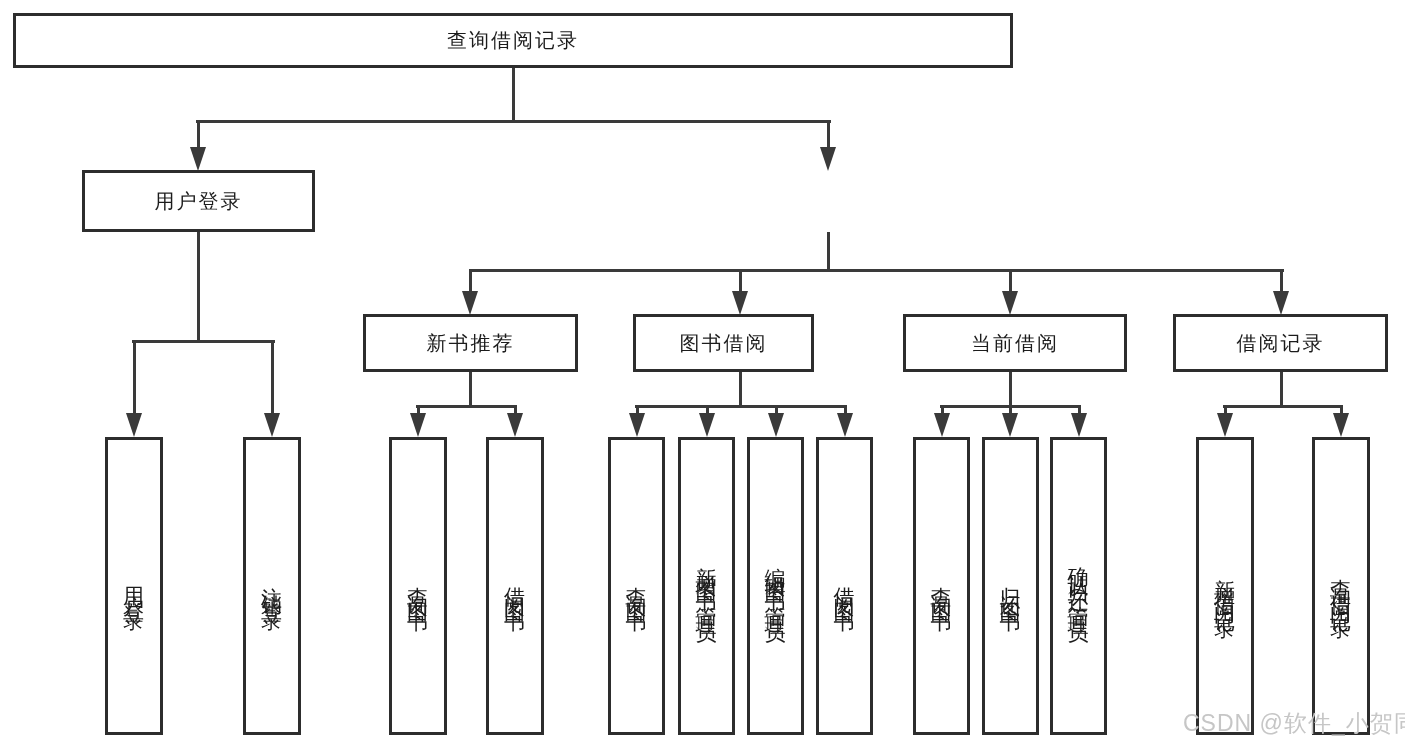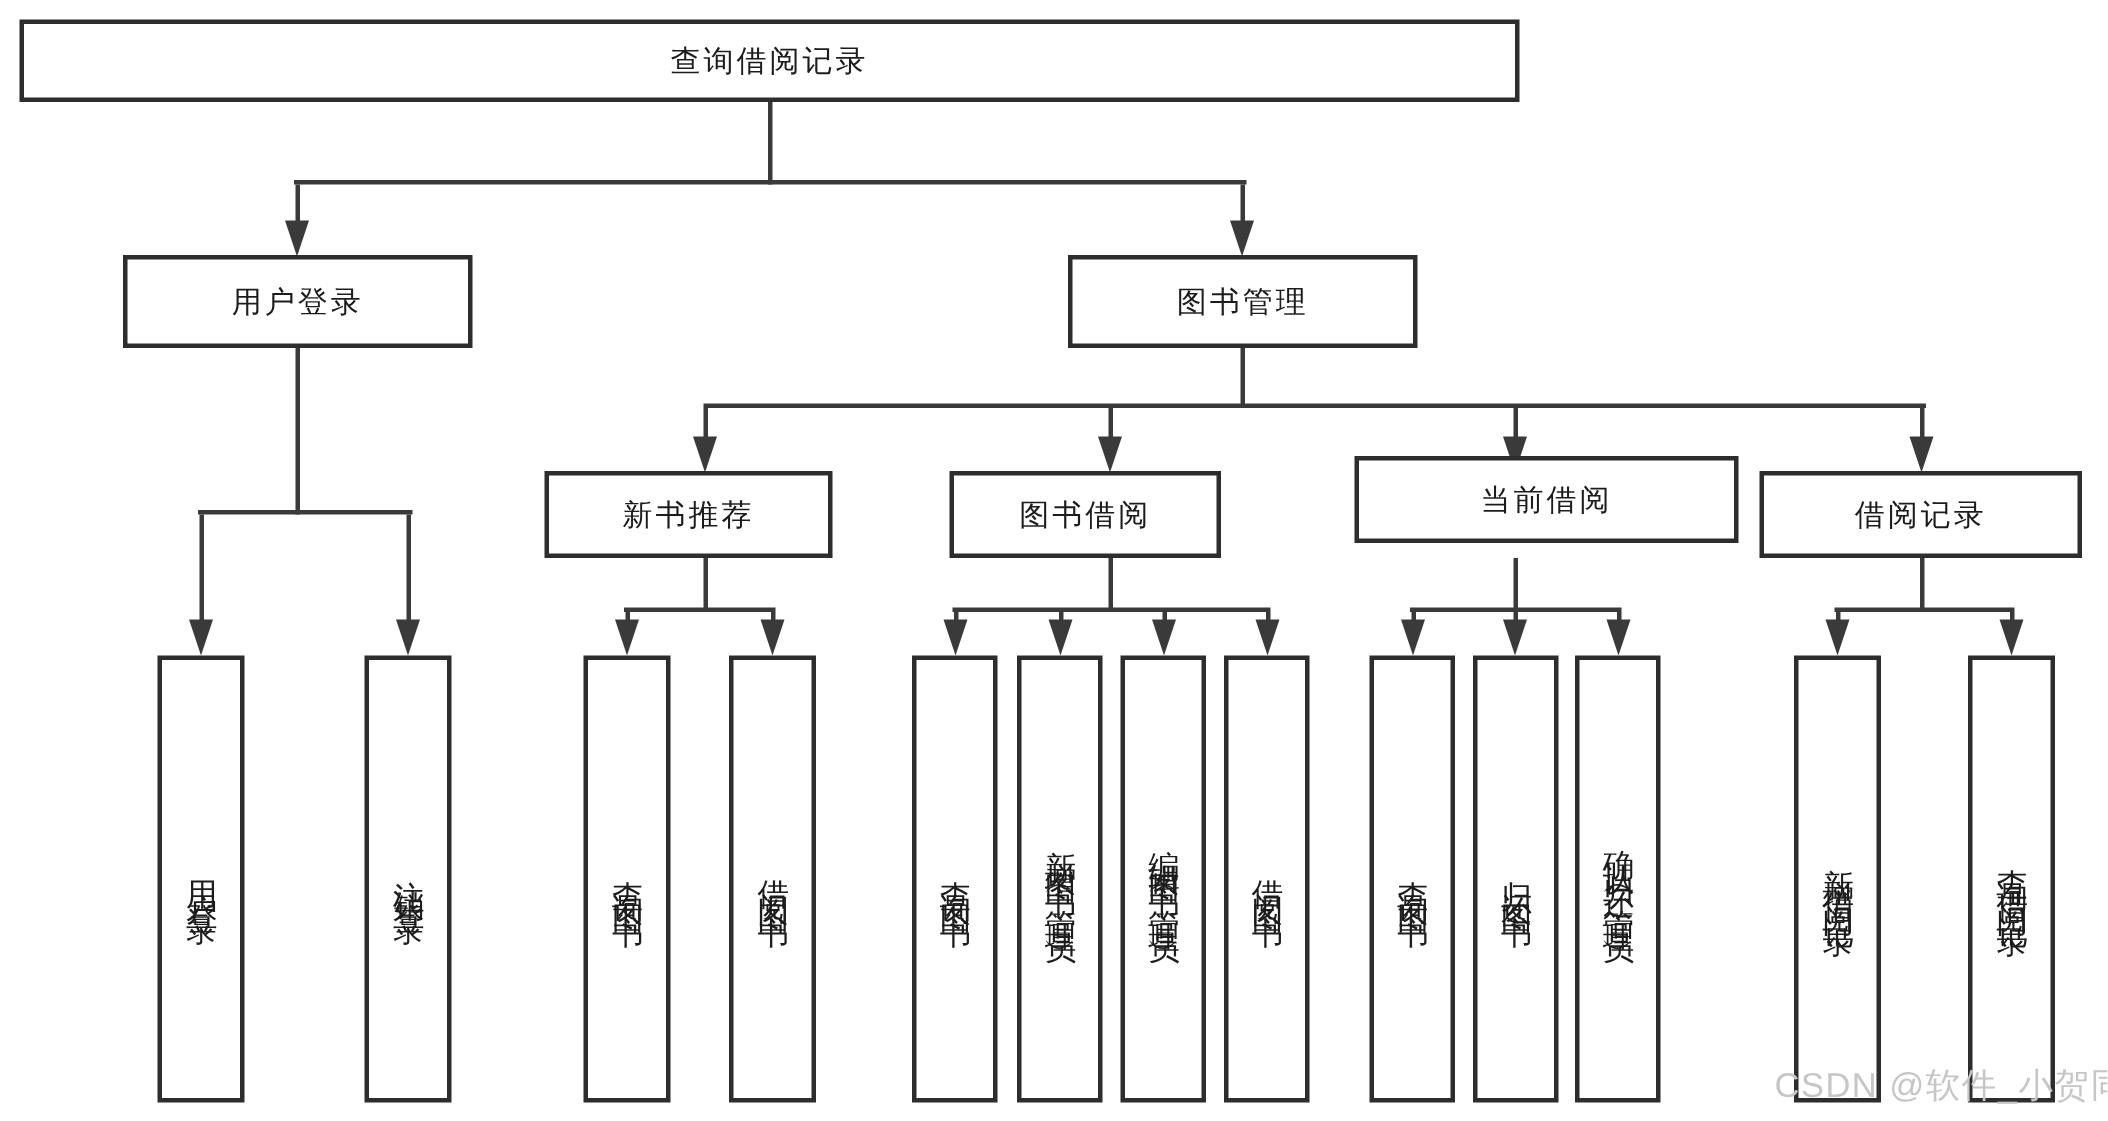--- a/index.html
+++ b/index.html
@@ -38,25 +38,24 @@
   }
 </style>
 </head>
 <body>
 
 <div class="canvas">
 
   <div class="box hbox" style="left:13px;top:13px;width:1000px;height:55px">查询借阅记录</div>
 
   <div class="box hbox" style="left:82px;top:170px;width:233px;height:62px">用户登录</div>
-  <div class="box hbox" style="left:712px;top:170px;width:233px;height:62px">图书管理</div>
 
-  <div class="box hbox" style="left:363px;top:314px;width:192px;height:58px">新书推荐</div>
+  <div class="box hbox" style="left:363px;top:314px;width:215px;height:58px">新书推荐</div>
   <div class="box hbox" style="left:633px;top:314px;width:181px;height:58px">图书借阅</div>
-  <div class="box hbox" style="left:903px;top:304px;width:256px;height:58px">当前借阅</div>
+  <div class="box hbox" style="left:903px;top:314px;width:224px;height:58px">当前借阅</div>
   <div class="box hbox" style="left:1173px;top:314px;width:215px;height:58px">借阅记录</div>
 
   <div class="box vbox" style="left:105px;top:437px;width:58px;height:298px">用户登录</div>
   <div class="box vbox" style="left:243px;top:437px;width:58px;height:298px">注销登录</div>
 
   <div class="box vbox" style="left:389px;top:437px;width:58px;height:298px">查询图书</div>
   <div class="box vbox" style="left:486px;top:437px;width:58px;height:298px">借阅图书</div>
 
   <div class="box vbox" style="left:608px;top:437px;width:57px;height:298px">查询图书</div>
   <div class="box vbox" style="left:678px;top:437px;width:57px;height:298px">新增图书（管理员）</div>

